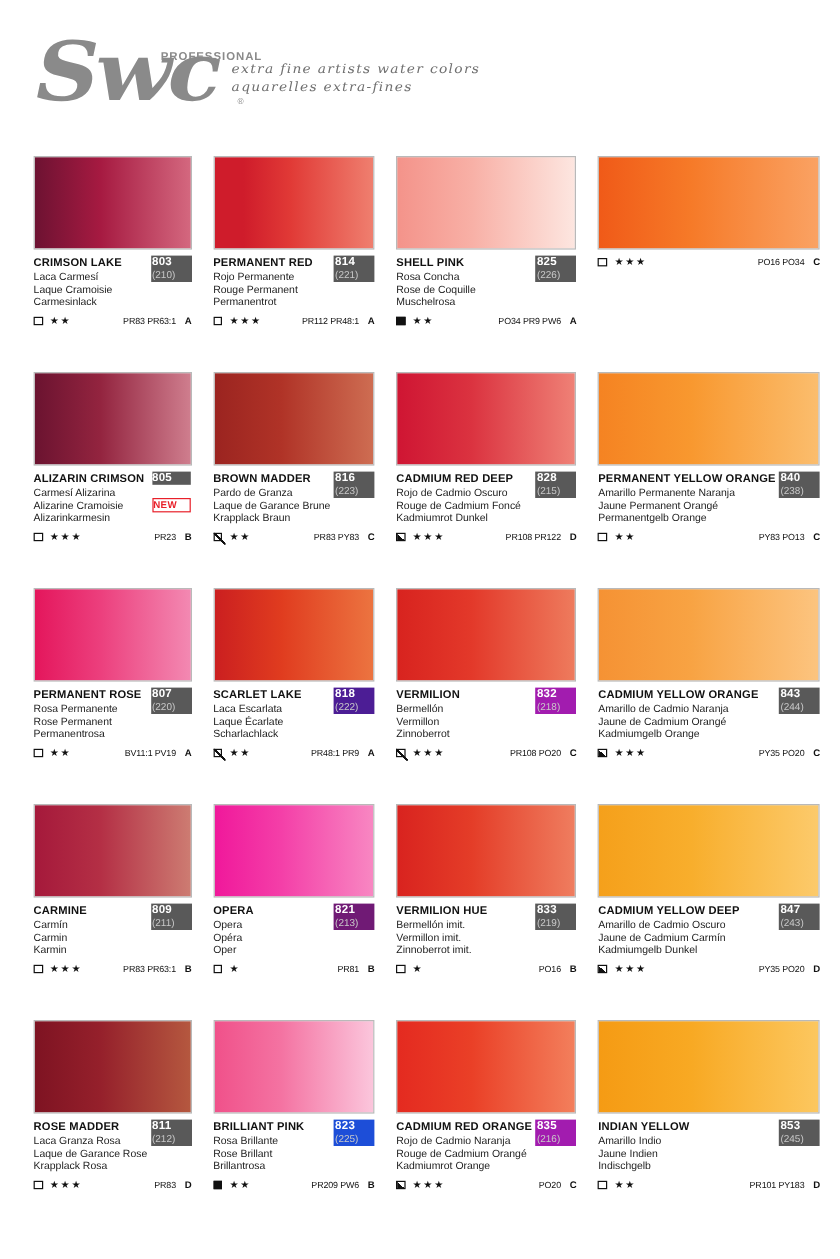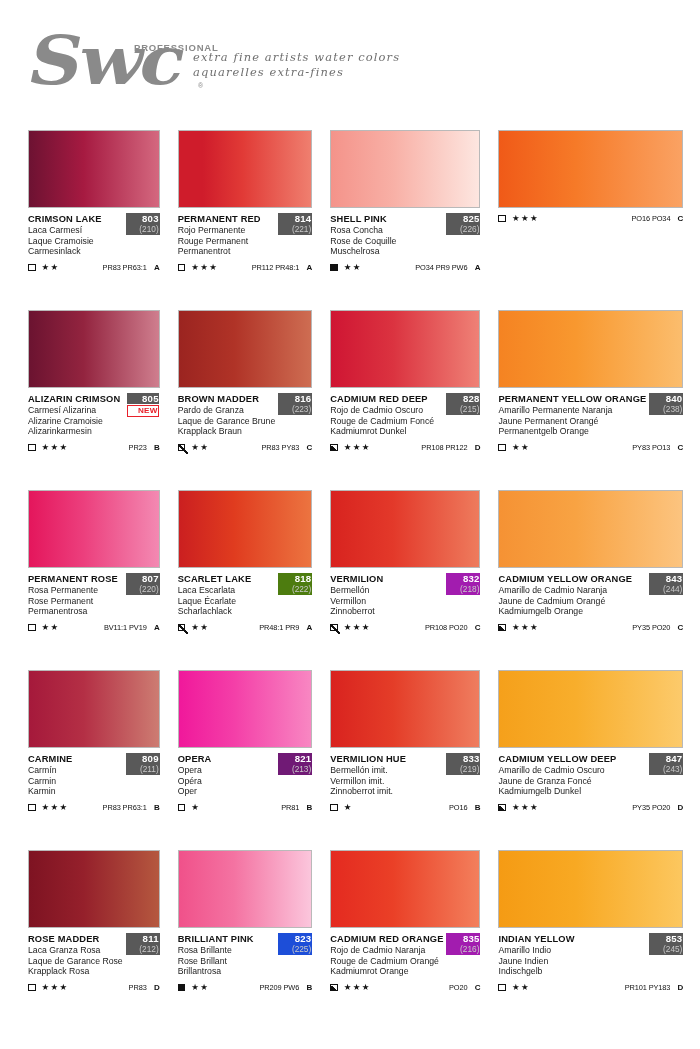--- a/index.html
+++ b/index.html
@@ -109,21 +109,21 @@
   .tname {
     font-size: 8.7px;
     line-height: 10.6px;
     color: #222;
     white-space: nowrap;
   }
 
   .badge {
     flex: 0 0 auto;
     width: 34px;
-    text-align: right;
+    text-align: left;
     background: #595959;
     padding: 0 1px 1px 1px;
     margin-top: -1px;
   }
   .badge-code {
     font-size: 9.6px;
     font-weight: bold;
     color: #ffffff;
     line-height: 11px;
     letter-spacing: 0.2px;
@@ -134,21 +134,21 @@
     line-height: 10px;
   }
   .badge-new {
     background: #ffffff;
     border: 1.3px solid #e8202a;
     color: #e8202a;
     font-size: 8.1px;
     font-weight: bold;
     line-height: 9.5px;
     letter-spacing: 0.3px;
-    margin-top: 1px;
+    margin-top: 11px;
   }
 
   .meta-row {
     display: flex;
     align-items: center;
     margin-top: 5px;
     height: 11px;
   }
   .opacity-mark {
     width: 7.5px;
@@ -391,21 +391,21 @@
   </div>
     <div class="cell">
     <div class="swatch" style="background:linear-gradient(to right, #cb1f20 0%, #e03c1f 42%, #ec7440 100%)"></div>
     <div class="name-row">
       <div class="names">
         <div class="pname">SCARLET LAKE</div>
         <div class="tname">Laca Escarlata</div>
         <div class="tname">Laque Écarlate</div>
         <div class="tname">Scharlachlack</div>
       </div>
-      <div class="badge" style="background:#4d7c0f">
+      <div class="badge" style="background:#4c1d95">
         <div class="badge-code" style="">818</div>
         <div class="badge-alt">(222)</div>
       </div>
     </div>
     <div class="meta-row">
       <span class="opacity-mark slash"></span>
       <span class="stars">★★</span>
       <span class="pigments">PR48:1 PR9</span>
       <span class="perm">A</span>
     </div>
@@ -514,21 +514,21 @@
       <span class="pigments">PO16</span>
       <span class="perm">B</span>
     </div>
   </div>
     <div class="cell">
     <div class="swatch" style="background:linear-gradient(to right, #f5a01b 0%, #f8ae2c 42%, #fcca6b 100%)"></div>
     <div class="name-row">
       <div class="names">
         <div class="pname">CADMIUM YELLOW DEEP</div>
         <div class="tname">Amarillo de Cadmio Oscuro</div>
-        <div class="tname">Jaune de Granza Foncé</div>
+        <div class="tname">Jaune de Cadmium Carmín</div>
         <div class="tname">Kadmiumgelb Dunkel</div>
       </div>
       <div class="badge" style="background:#595959">
         <div class="badge-code" style="">847</div>
         <div class="badge-alt">(243)</div>
       </div>
     </div>
     <div class="meta-row">
       <span class="opacity-mark half"></span>
       <span class="stars">★★★</span>

